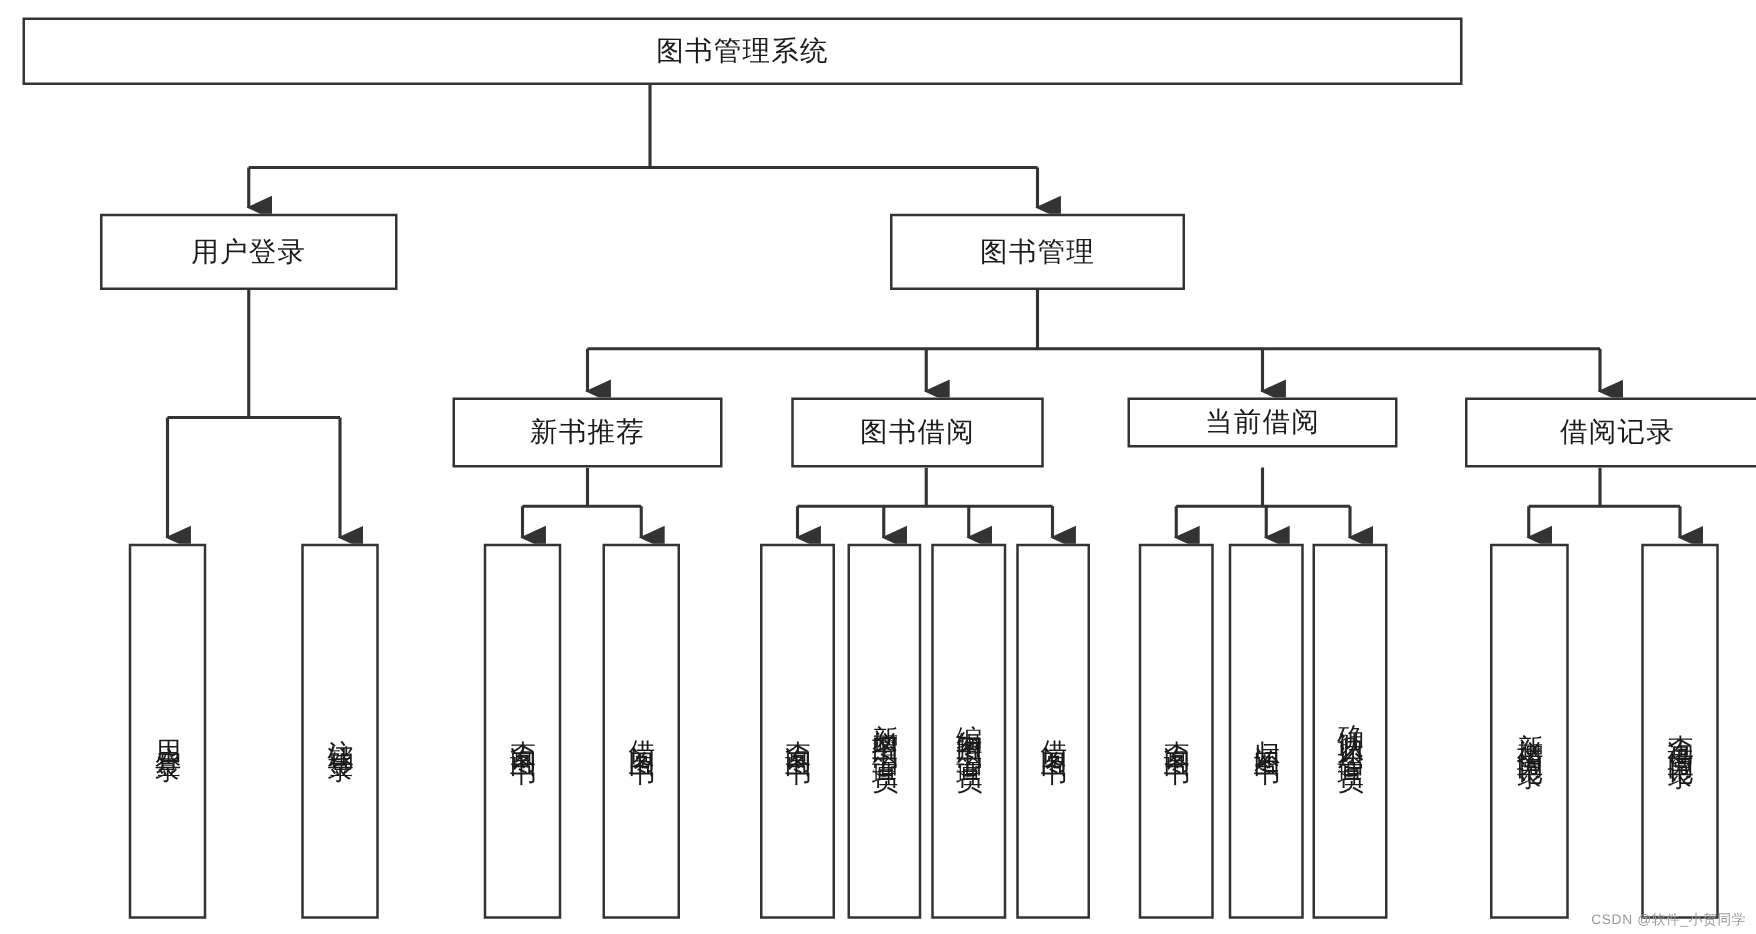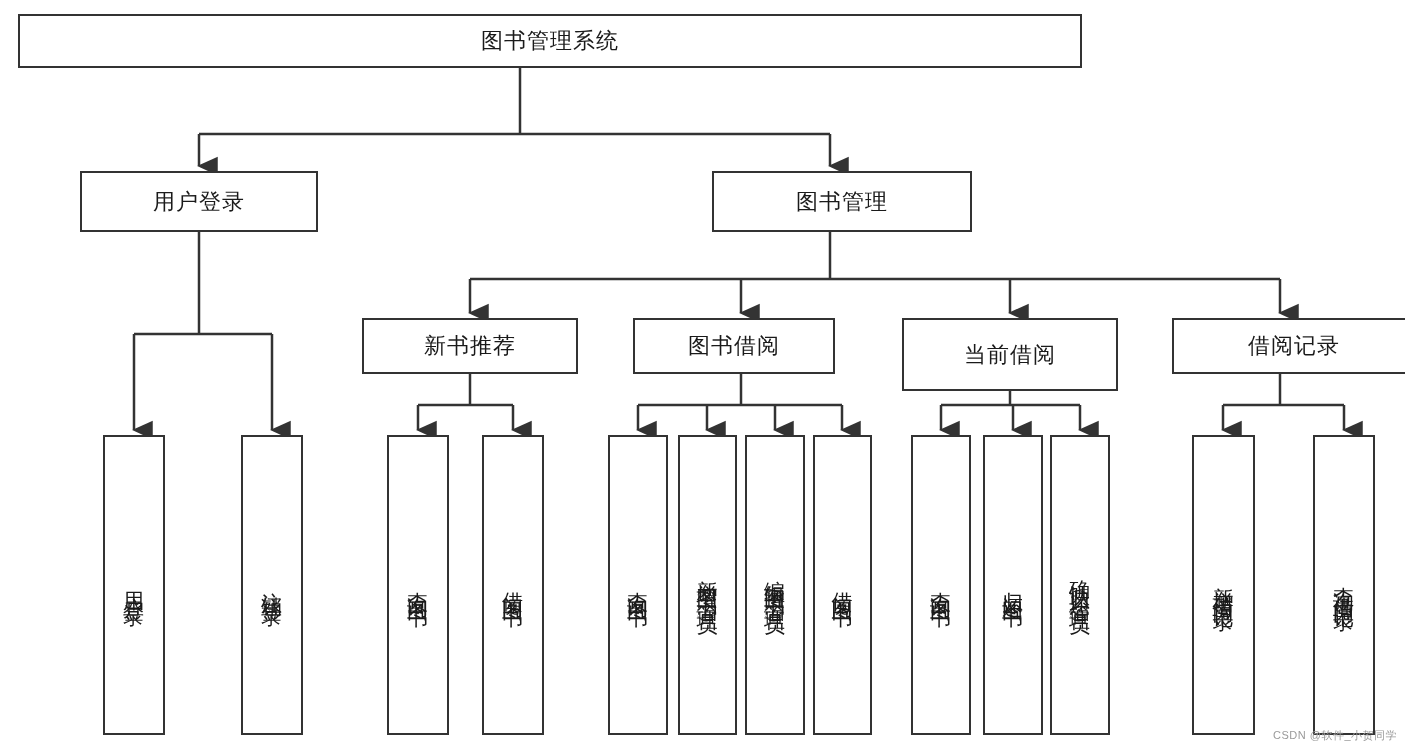--- a/index.html
+++ b/index.html
@@ -115,38 +115,38 @@
       <path d="M 1013 405 L 1013 430" marker-end="url(#arrow)"></path>
       <path d="M 1080 405 L 1080 430" marker-end="url(#arrow)"></path>
 
       <path d="M 1280 374 L 1280 405"></path>
       <path d="M 1223 405 L 1344 405"></path>
       <path d="M 1223 405 L 1223 430" marker-end="url(#arrow)"></path>
       <path d="M 1344 405 L 1344 430" marker-end="url(#arrow)"></path>
     </g>
   </svg>
 
-  <div class="node h-node" style="left:18px; top:14px; width:1064px; height:54px;">
+  <div class="node h-node" style="left:18px; top:14px; width:1152px; height:54px;">
     <span class="h-label">图书管理系统</span>
   </div>
 
   <div class="node h-node" style="left:80px; top:171px; width:238px; height:61px;">
     <span class="h-label">用户登录</span>
   </div>
-  <div class="node h-node" style="left:712px; top:171px; width:260px; height:61px;">
+  <div class="node h-node" style="left:712px; top:171px; width:236px; height:61px;">
     <span class="h-label">图书管理</span>
   </div>
 
   <div class="node h-node" style="left:362px; top:318px; width:216px; height:56px;">
     <span class="h-label">新书推荐</span>
   </div>
   <div class="node h-node" style="left:633px; top:318px; width:202px; height:56px;">
     <span class="h-label">图书借阅</span>
   </div>
-  <div class="node h-node" style="left:902px; top:318px; width:216px; height:73px;">
+  <div class="node h-node" style="left:902px; top:318px; width:216px; height:40px;">
     <span class="h-label">当前借阅</span>
   </div>
   <div class="node h-node" style="left:1172px; top:318px; width:244px; height:56px;">
     <span class="h-label">借阅记录</span>
   </div>
 
   <div class="node v-node" style="left:103px; top:435px; width:62px; height:300px;">
     <span class="v-label">用户登录</span>
   </div>
   <div class="node v-node" style="left:241px; top:435px; width:62px; height:300px;">

